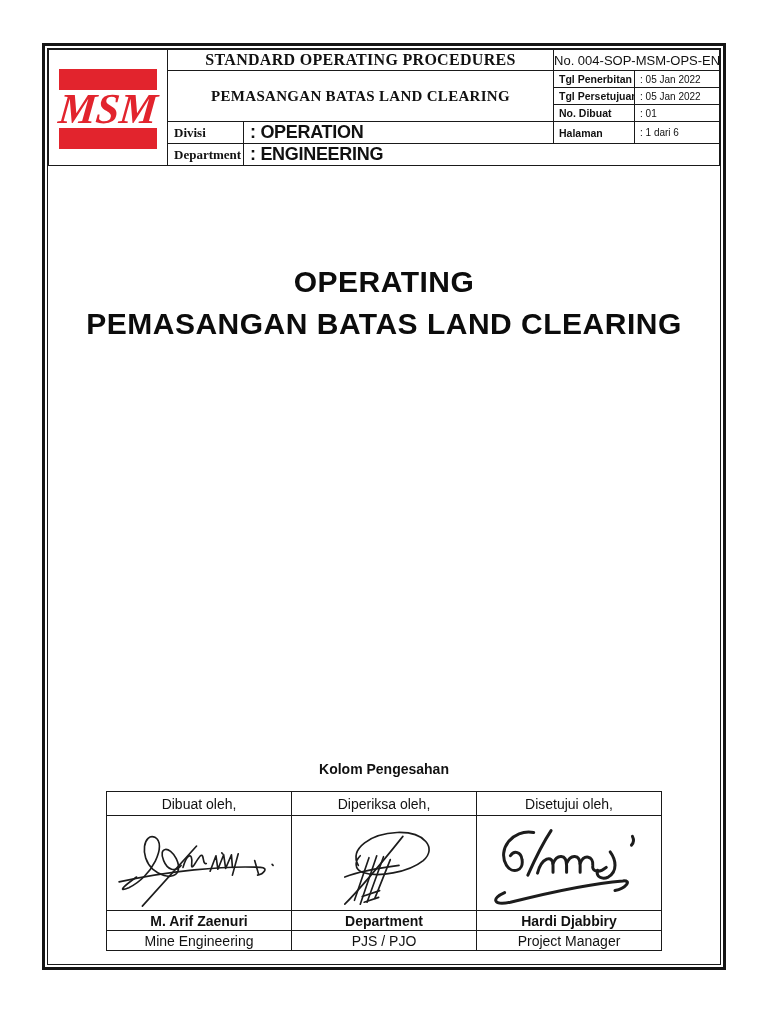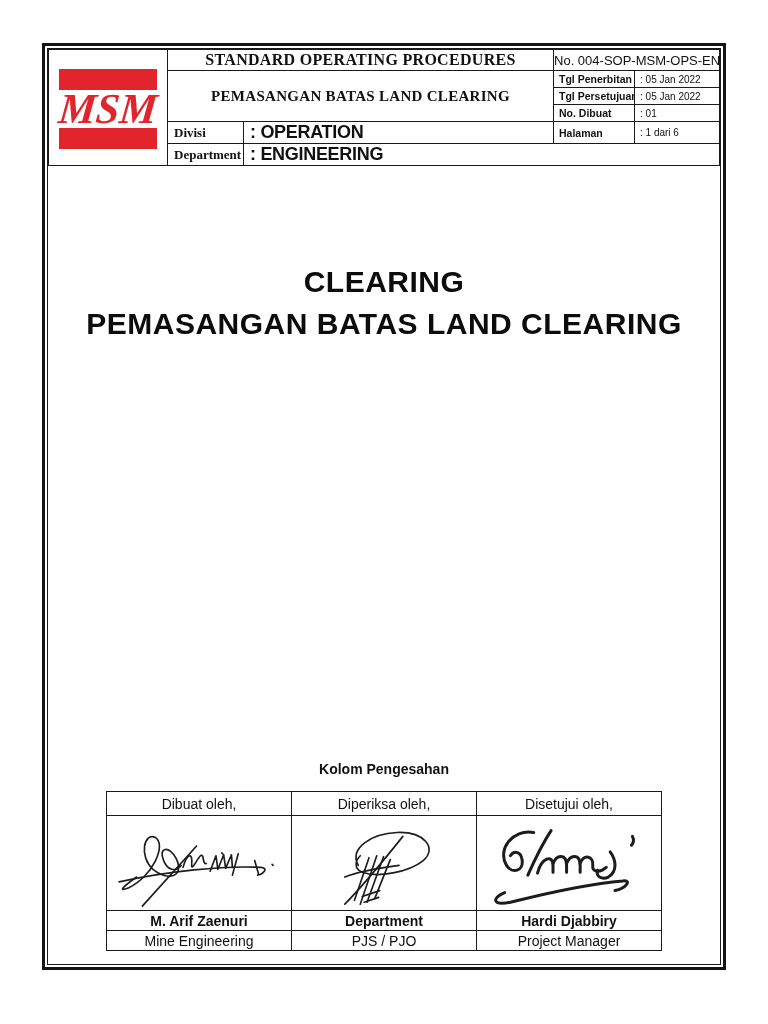--- a/index.html
+++ b/index.html
@@ -137,21 +137,21 @@
           <td class="meta-value">: 1 dari 6</td>
         </tr>
         <tr style="height:16px">
           <td class="div-label">Department</td>
           <td colspan="3" class="div-value">: ENGINEERING</td>
         </tr>
       </tbody>
         </table>
 
       <div class="main-title">
-        <div>CLEARING</div>
+        <div>OPERATING</div>
         <div>PEMASANGAN BATAS LAND CLEARING</div>
       </div>
 
       <div class="approval-heading">Kolom Pengesahan</div>
 
       <table class="sign-tbl">
         <tbody>
             <tr class="sig-role">
           <td>Dibuat oleh,</td>
           <td>Diperiksa oleh,</td>

